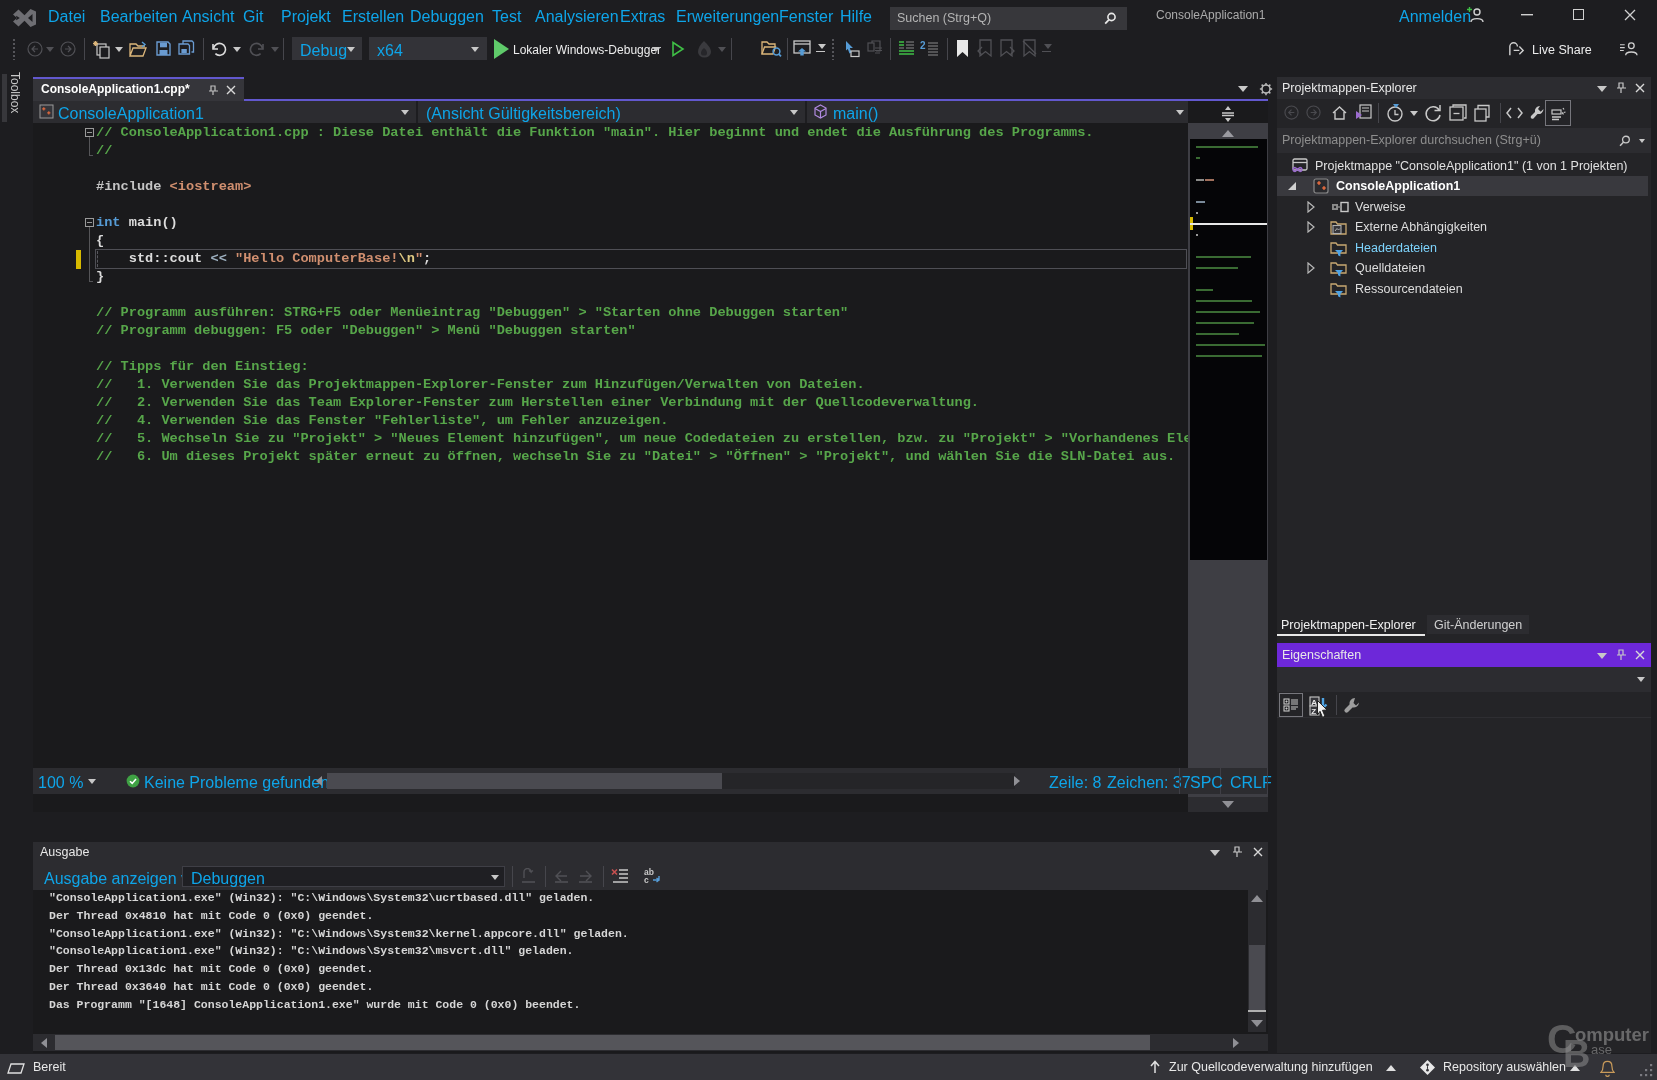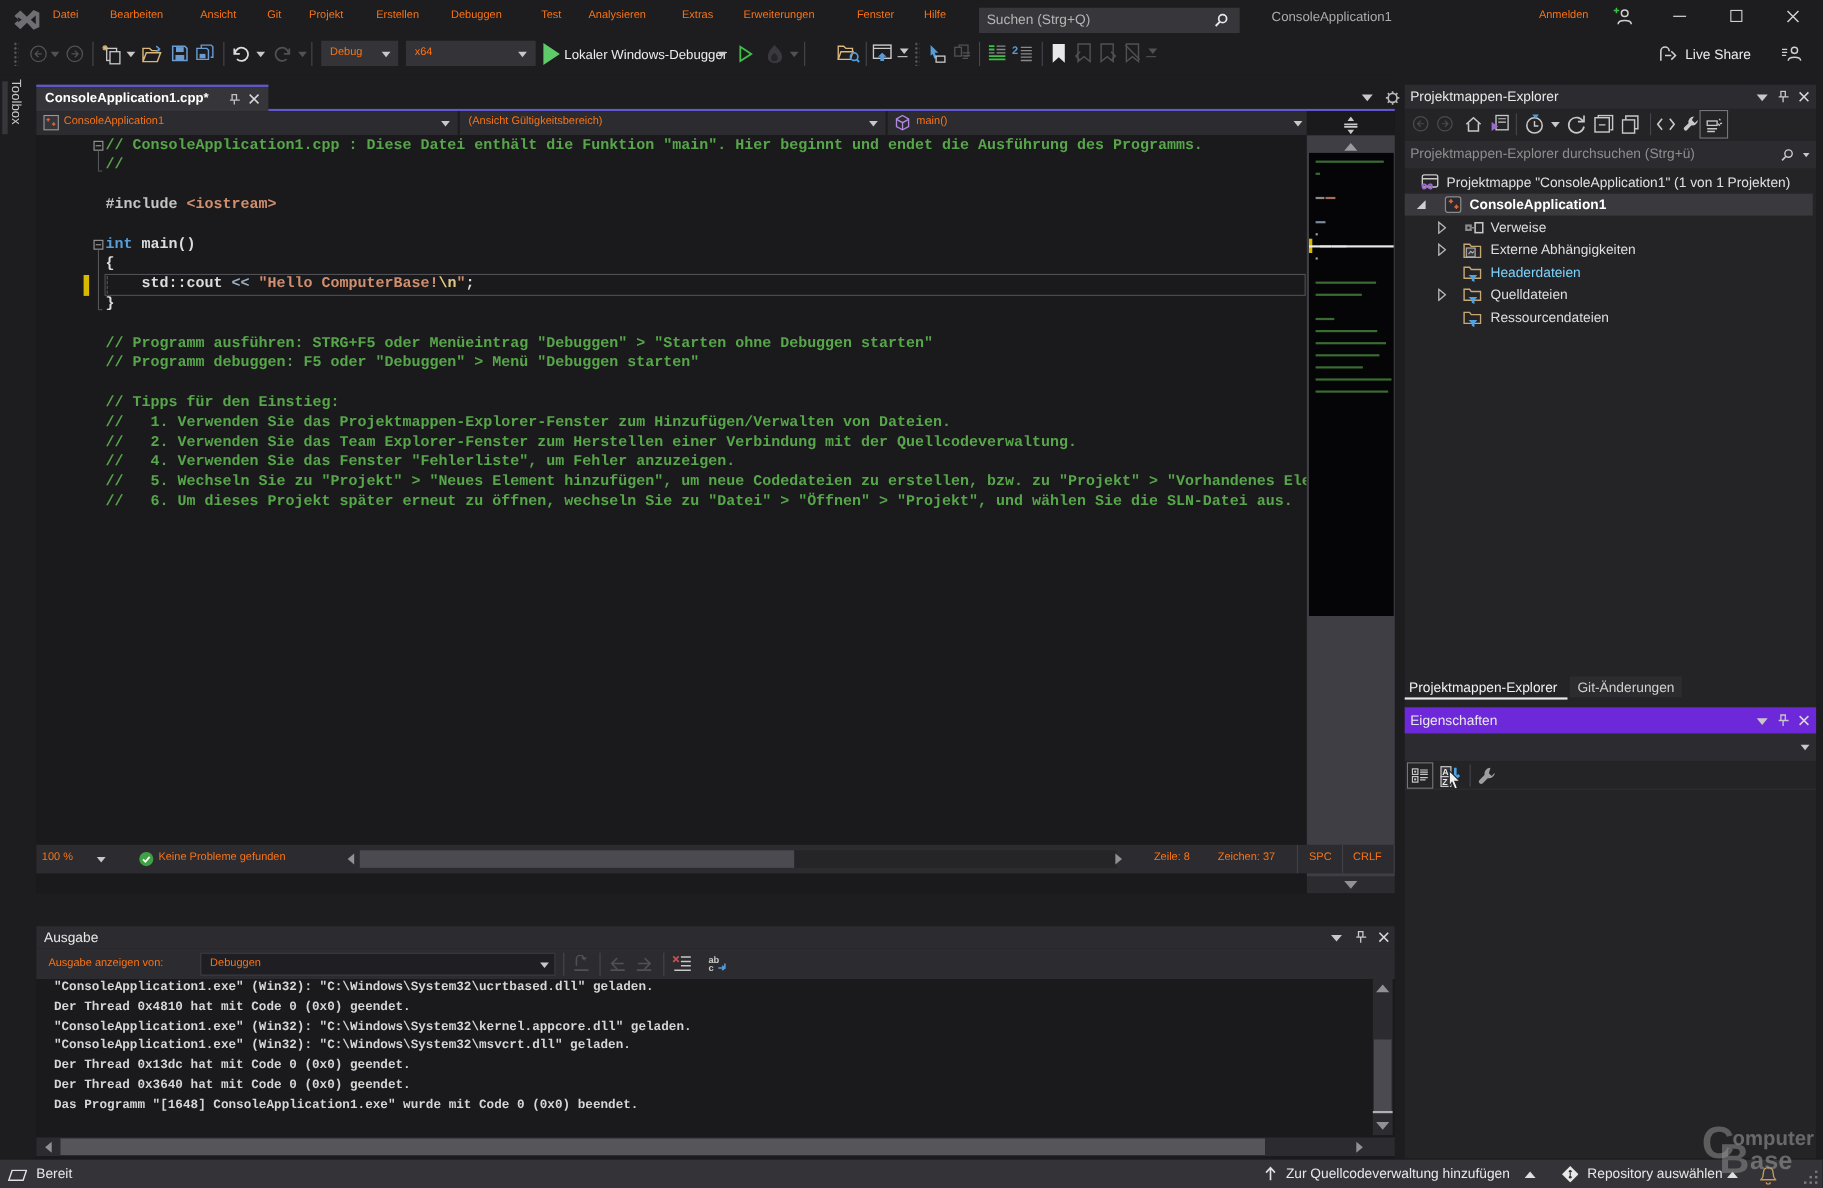--- a/index.html
+++ b/index.html
@@ -1,18 +1,18 @@
 <!DOCTYPE html>
 <html><head><meta charset="utf-8">
 <style>
 *{margin:0;padding:0;box-sizing:border-box}
 html,body{width:1657px;height:1080px;overflow:hidden}
 body{background:#1d1d20;font-family:"Liberation Sans",sans-serif;color:#dedede;position:relative}
 .abs{position:absolute}
-.ui{font-size:10px;color:#f97316;white-space:pre}
+.ui{font-size:16px;color:#0ea5e9;white-space:pre}
 .mono{font-family:"Liberation Mono",monospace;font-weight:bold;white-space:pre}
 .code{font-size:13.63px;line-height:18px;white-space:normal}
 .code>div{white-space:pre;height:18px}
 .grn{color:#57a64a}.blu{color:#569cd6}.sal{color:#d08f6f}.esc{color:#dfc982}.pre{color:#c4c4c4}.wht{color:#dcdcdc}.op{color:#9db0c0}
 .tri{width:0;height:0;position:absolute}
 .sep2{position:absolute;width:1px;background:#46464c}
 </style></head>
 <body>
 
 <div class="abs" id="titlerow" style="left:0;top:0;width:1657px;height:30px;background:#1d1d20">
@@ -617,14 +617,14 @@
       </g>
     </svg>
 </div>
 
 <div class="abs" style="left:0;top:1053px;width:1657px;height:1px;background:#1d1d20"></div>
 
 <div class="abs" id="watermark" style="left:1540px;top:1018px;width:117px;height:60px;pointer-events:none;z-index:50">
   <span class="abs" style="left:7px;top:-2px;font-size:41px;font-weight:bold;color:rgba(145,145,145,.52);font-family:'Liberation Sans'">C</span>
   <span class="abs" style="left:35px;top:6px;font-size:18.5px;font-weight:bold;color:rgba(160,160,160,.55);font-family:'Liberation Sans'">omputer</span>
   <span class="abs" style="left:23px;top:15px;font-size:38px;font-weight:bold;color:rgba(150,150,150,.5);font-family:'Liberation Sans'">B</span>
-  <span class="abs" style="left:51px;top:24px;font-size:23px;font-weight:bold;color:rgba(160,160,160,.55);font-family:'Liberation Sans'">ase</span>
+  <span class="abs" style="left:51px;top:24px;font-size:13px;font-weight:normal;color:rgba(160,160,160,.55);font-family:'Liberation Sans'">ase</span>
 </div>
 
 </body></html>

